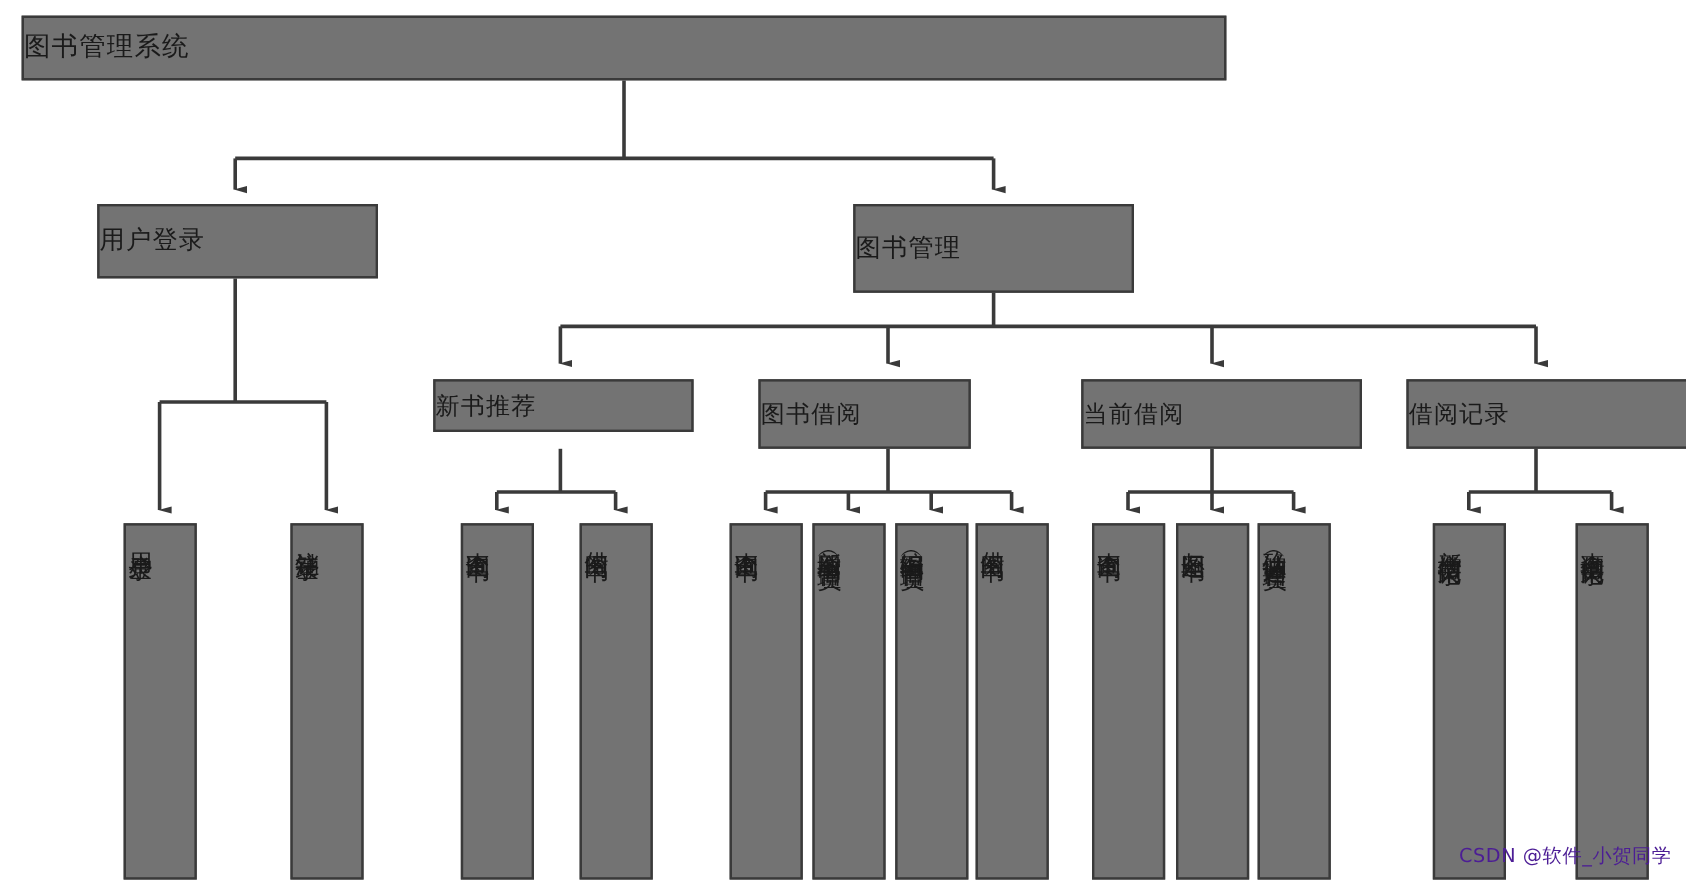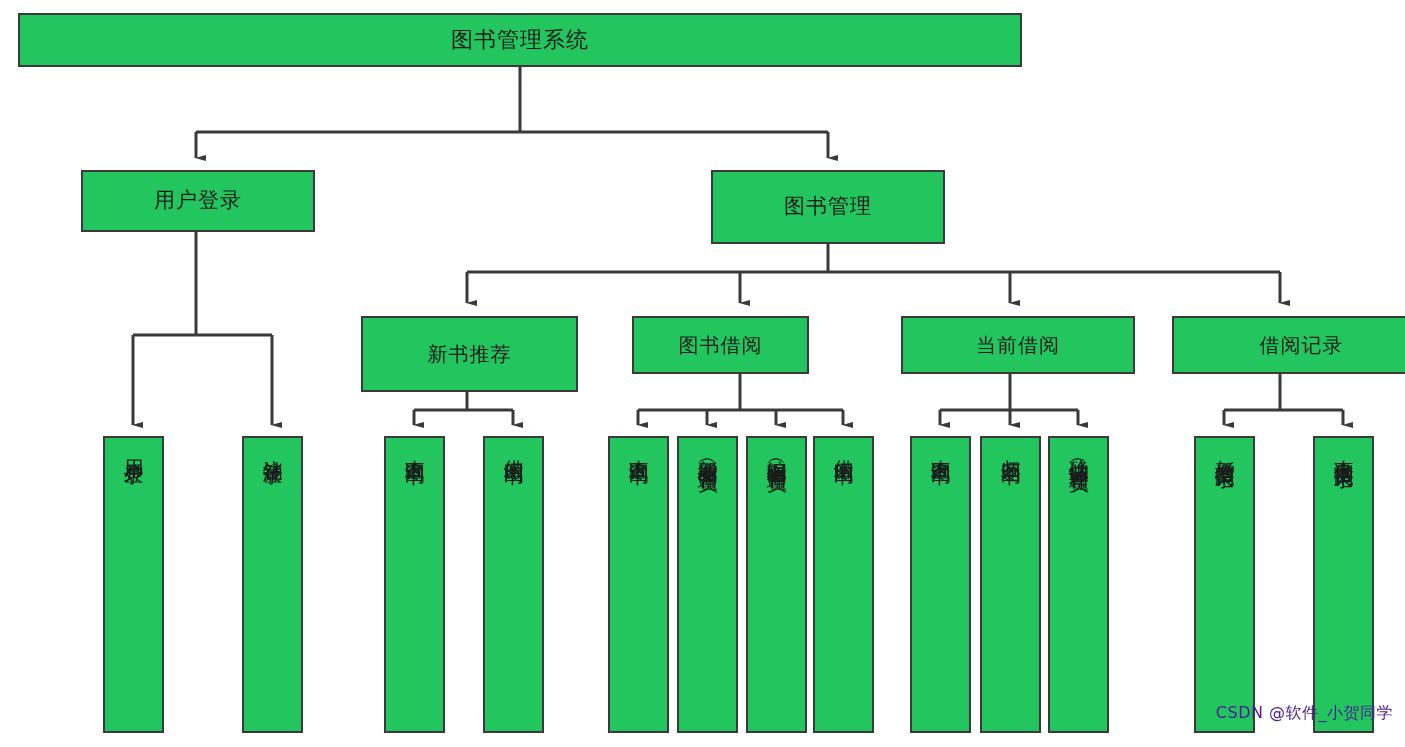--- a/index.html
+++ b/index.html
@@ -22,24 +22,23 @@
     left: 0;
     top: 0;
     width: 1405px;
     height: 747px;
     pointer-events: none;
   }
   .node {
     position: absolute;
     box-sizing: border-box;
     border: 2px solid #3a3a3a;
-    background: #22c55e;
+    background: #737373;
     display: flex;
     align-items: center;
-    justify-content: center;
     color: #1a1a1a;
   }
   .node .label {
     font-size: 21px;
     line-height: 1.12;
     letter-spacing: 1px;
     white-space: nowrap;
     text-align: center;
   }
   .node.root .label { font-size: 22px; }
@@ -126,21 +125,21 @@
     <span class="label">图书管理系统</span>
   </div>
 
   <div class="node lvl1" style="left:81px; top:170px; width:234px; height:62px;">
     <span class="label">用户登录</span>
   </div>
   <div class="node lvl1" style="left:711px; top:170px; width:234px; height:74px;">
     <span class="label">图书管理</span>
   </div>
 
-  <div class="node lvl2" style="left:361px; top:316px; width:217px; height:76px;">
+  <div class="node lvl2" style="left:361px; top:316px; width:217px; height:44px;">
     <span class="label">新书推荐</span>
   </div>
   <div class="node lvl2" style="left:632px; top:316px; width:177px; height:58px;">
     <span class="label">图书借阅</span>
   </div>
   <div class="node lvl2" style="left:901px; top:316px; width:234px; height:58px;">
     <span class="label">当前借阅</span>
   </div>
   <div class="node lvl2" style="left:1172px; top:316px; width:259px; height:58px;">
     <span class="label">借阅记录</span>

